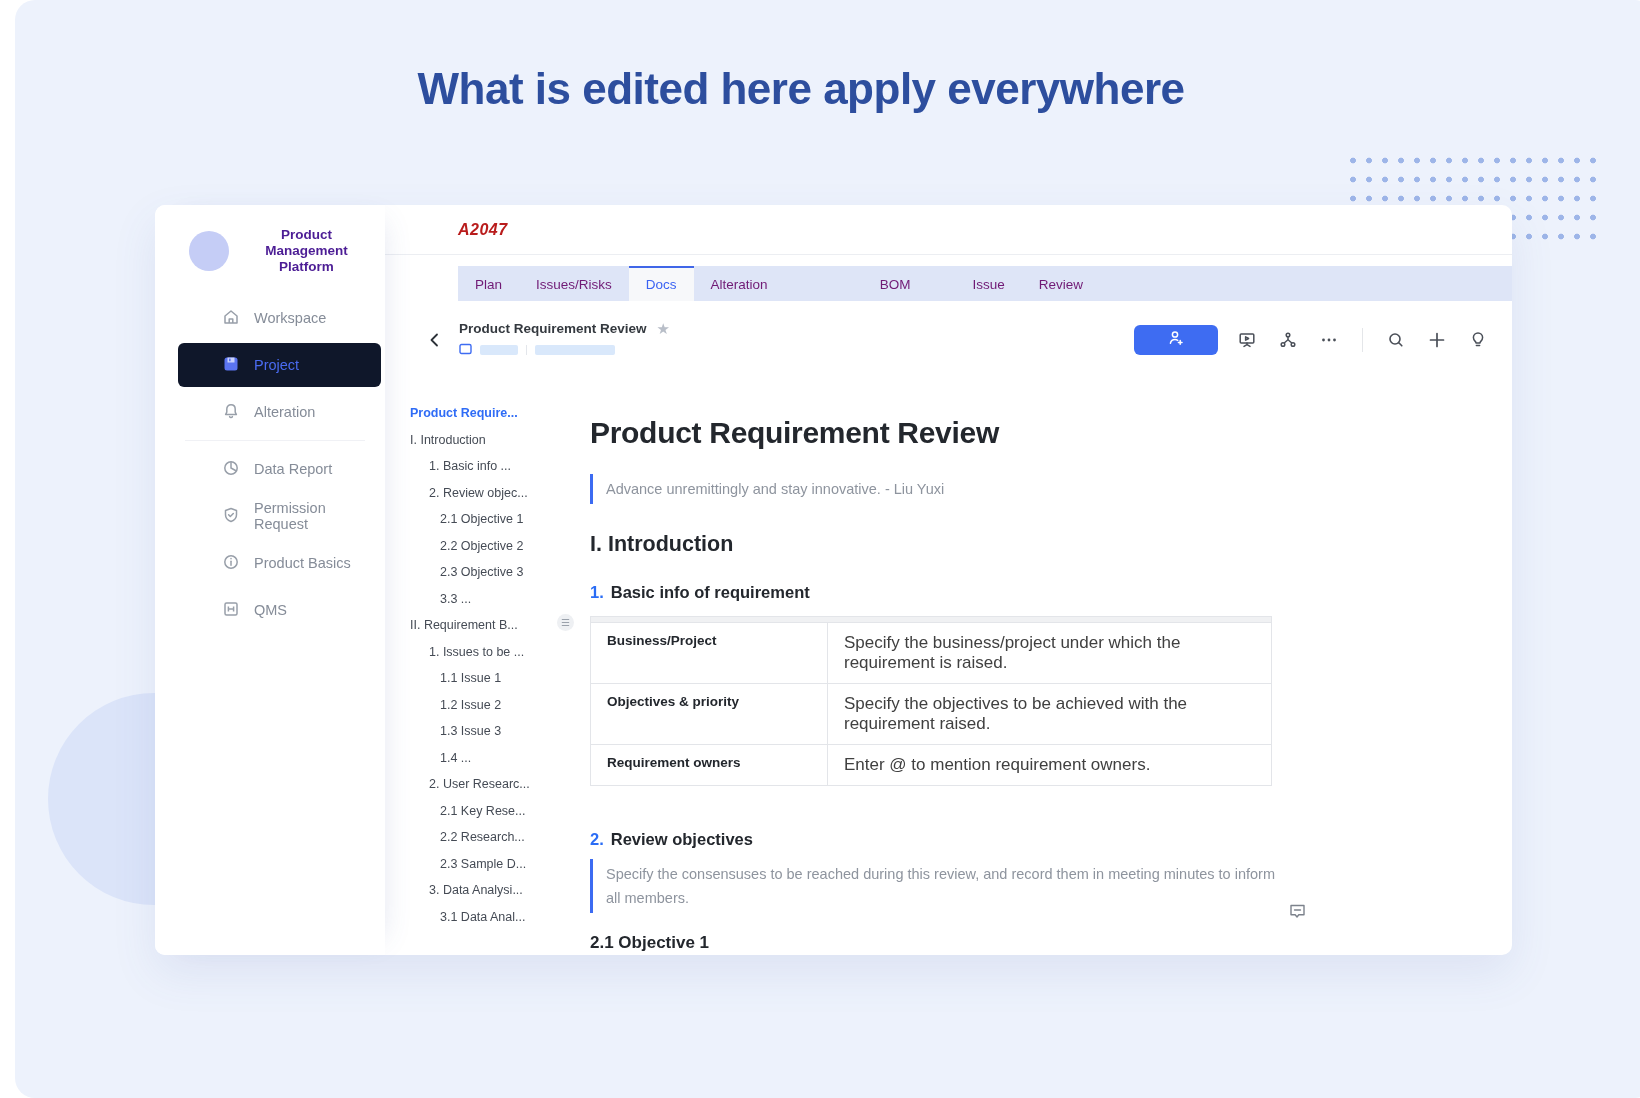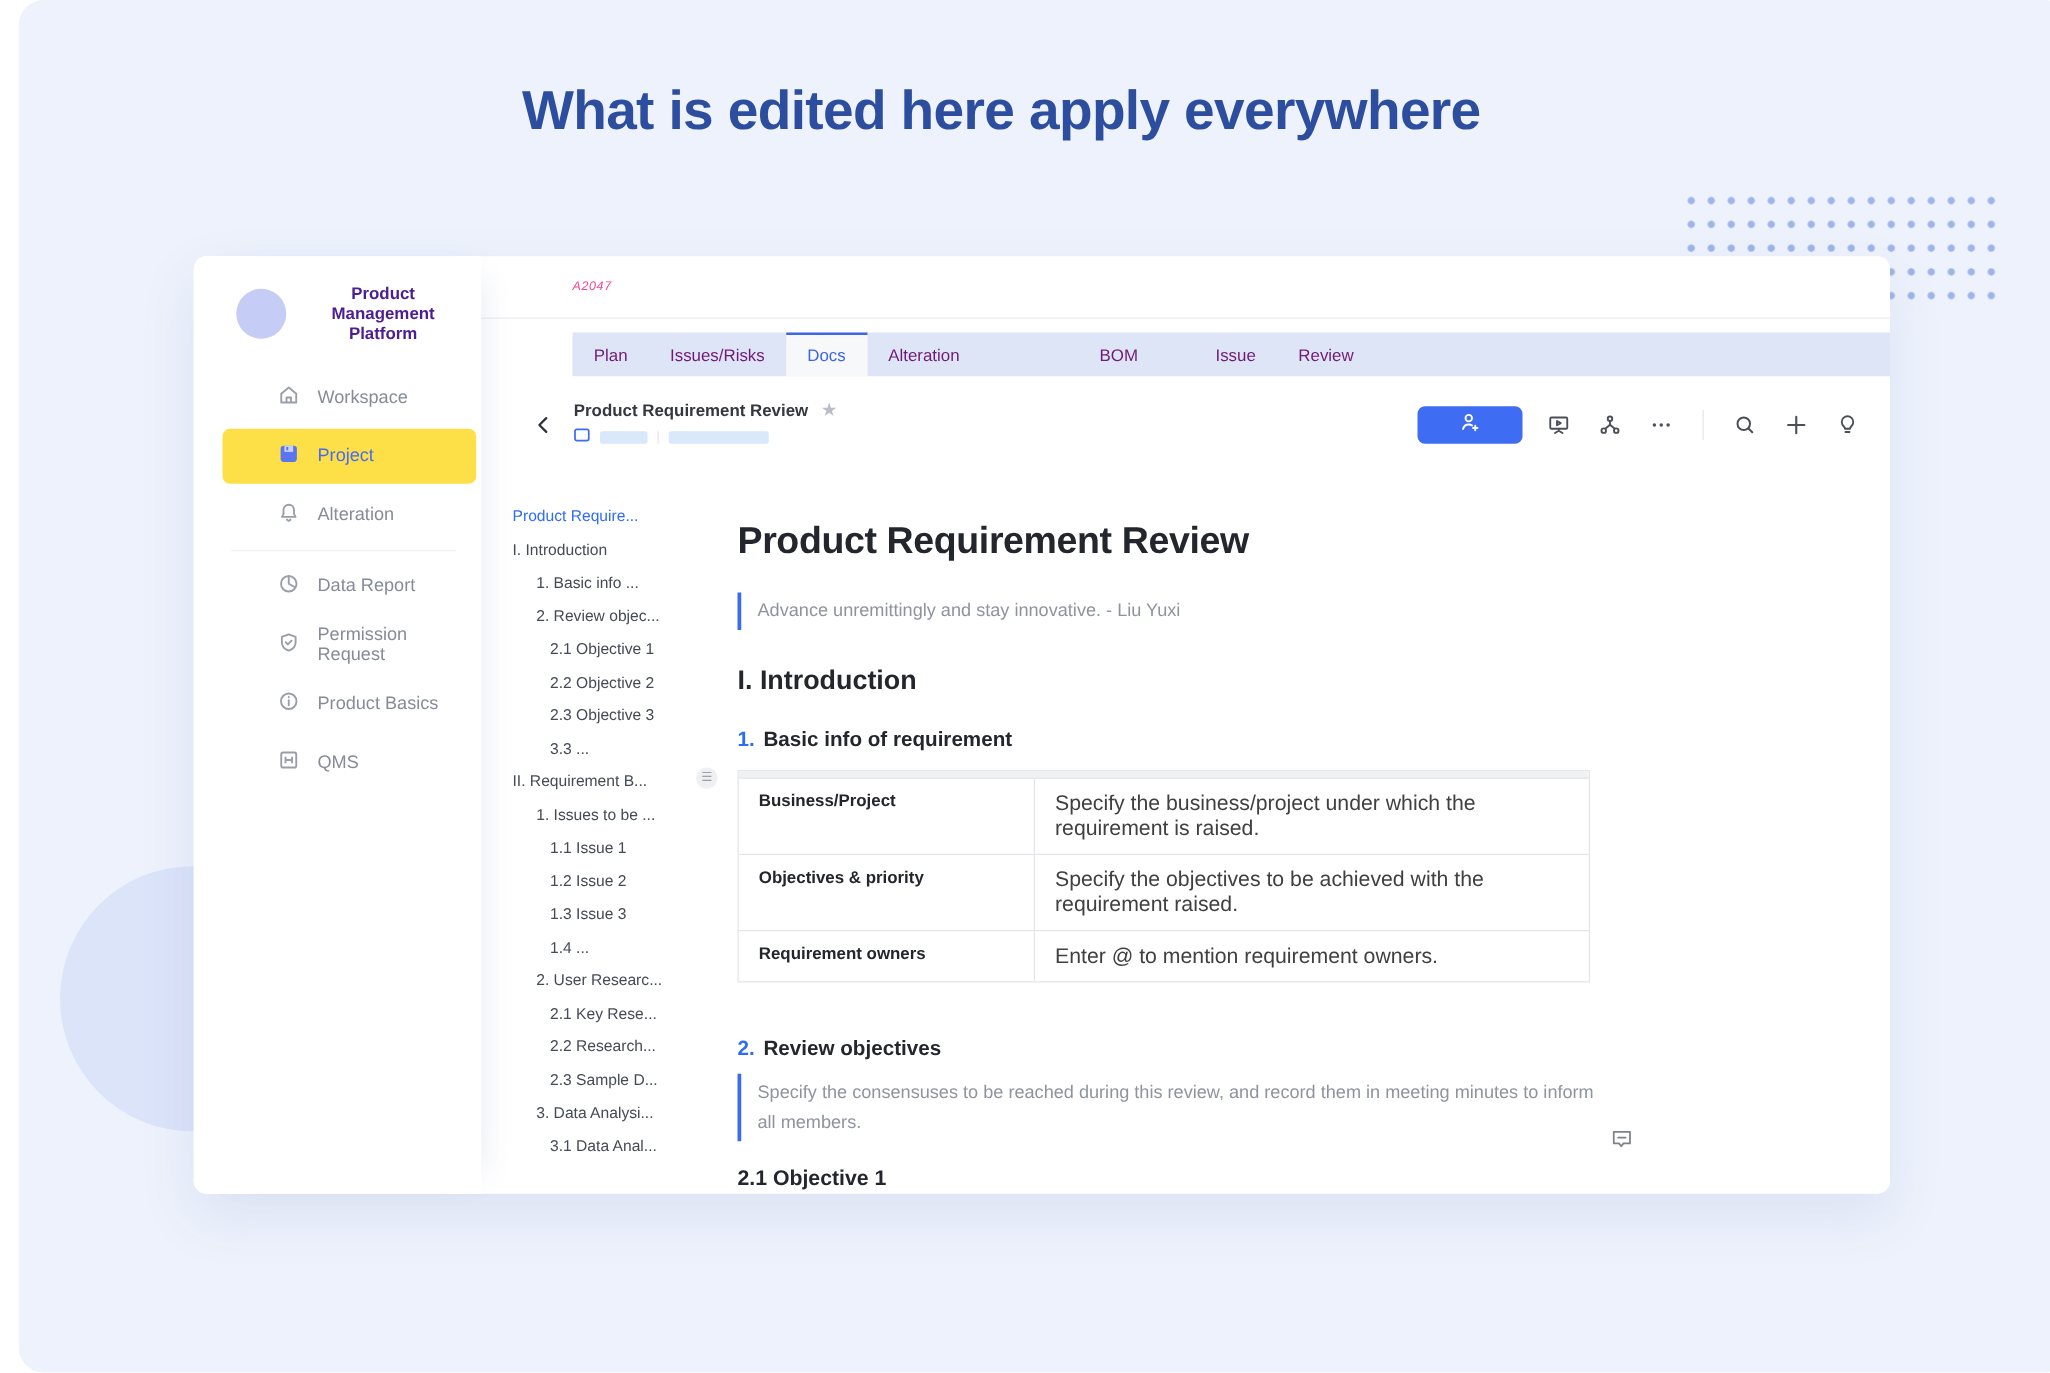--- a/index.html
+++ b/index.html
@@ -27,28 +27,28 @@
   .sidebar { position:absolute; left:0; top:0; width:230px; height:750px; background:#fff;
              border-radius:10px 0 0 10px;
              box-shadow:14px 0 28px -18px rgba(70,90,160,.18); z-index:2; }
   .logo-row { display:flex; align-items:center; gap:9px; padding:22px 10px 14px 34px; }
   .logo-avatar { width:40px; height:40px; border-radius:50%; background:#c5cdf6; flex:0 0 auto; }
   .logo-text { font-size:13.5px; line-height:16px; font-weight:700; color:#4c1d95; text-align:center; }
   .nav { padding-top:4px; }
   .nav-item { display:flex; align-items:center; gap:14px; height:44px; padding-left:44px;
               margin:3px 4px 3px 23px; border-radius:6px; color:#858c98; font-size:14.5px; cursor:pointer; }
   .nav-item svg { flex:0 0 auto; }
-  .nav-item.active { background:#fde047; color:#4a6bf1; font-weight:500; }
+  .nav-item.active { background:#0f172a; color:#4a6bf1; font-weight:500; }
   .nav-divider { height:1px; background:#f0f1f5; margin:6px 20px 6px 30px; }
 
   
   .content { position:absolute; left:230px; top:0; width:1127px; height:750px; }
   .content-header { height:50px; display:flex; align-items:center; padding-left:73px;
                     border-bottom:1px solid #eceef2; }
-  .project-code { font-size:10px; font-weight:400; font-style:italic; color:#ec4899; letter-spacing:.5px; }
+  .project-code { font-size:16px; font-weight:700; font-style:italic; color:#b91c1c; letter-spacing:.5px; }
 
   .tabbar { margin:11px 0 0 73px; height:35px; background:#dee5f7; display:flex; align-items:stretch; }
   .tab { display:flex; align-items:center; padding:0 17px; font-size:13.5px; color:#701a75;
          cursor:pointer; border-top:2px solid transparent; }
   .tab.active { background:#f7f8fa; color:#3b63f3; border-top-color:#4066e8; }
   .tab.gap-lg { margin-left:78px; }
   .tab.gap-sm { margin-left:28px; }
 
   .doc-toolbar { height:77px; display:flex; align-items:center; justify-content:space-between;
                  padding:0 22px 0 38px; }
@@ -67,21 +67,21 @@
   .icon-btn { display:flex; align-items:center; justify-content:center; width:24px; height:24px;
               color:#4a4f58; cursor:pointer; background:none; border:none; }
   .tb-divider { width:1px; height:24px; background:#e4e6e9; margin:0 4px; }
 
   
   .doc-body { position:relative; display:flex; height:577px; }
   .outline { width:205px; padding:22px 0 0 25px; overflow:hidden; }
   .o-item { font-size:12.5px; color:#454b55; line-height:26.5px; white-space:nowrap; cursor:pointer; }
   .o-item.lvl1 { padding-left:19px; }
   .o-item.lvl2 { padding-left:30px; }
-  .o-item.active { color:#2f6cf6; font-weight:400; }
+  .o-item.active { color:#2f6cf6; font-weight:700; }
 
   .doc-content { flex:1; padding-right:60px; }
   .doc-h1 { margin-top:36px; font-size:30px; line-height:38px; font-weight:600; color:#23272d; letter-spacing:-0.3px; }
   .quote { margin-top:22px; border-left:3px solid #3c6bf2; padding:3px 0 3px 13px;
            color:#8e949e; font-size:14.5px; line-height:24px; max-width:690px; }
   .doc-h2 { margin-top:28px; font-size:21.5px; font-weight:700; color:#23272d; }
   .doc-h3 { margin-top:26px; font-size:16.5px; font-weight:700; color:#23272d; }
   .doc-h3 .num { color:#2b6df5; margin-right:7px; }
   .doc-h3.second { margin-top:44px; }
   .quote.q2 { margin-top:10px; }

